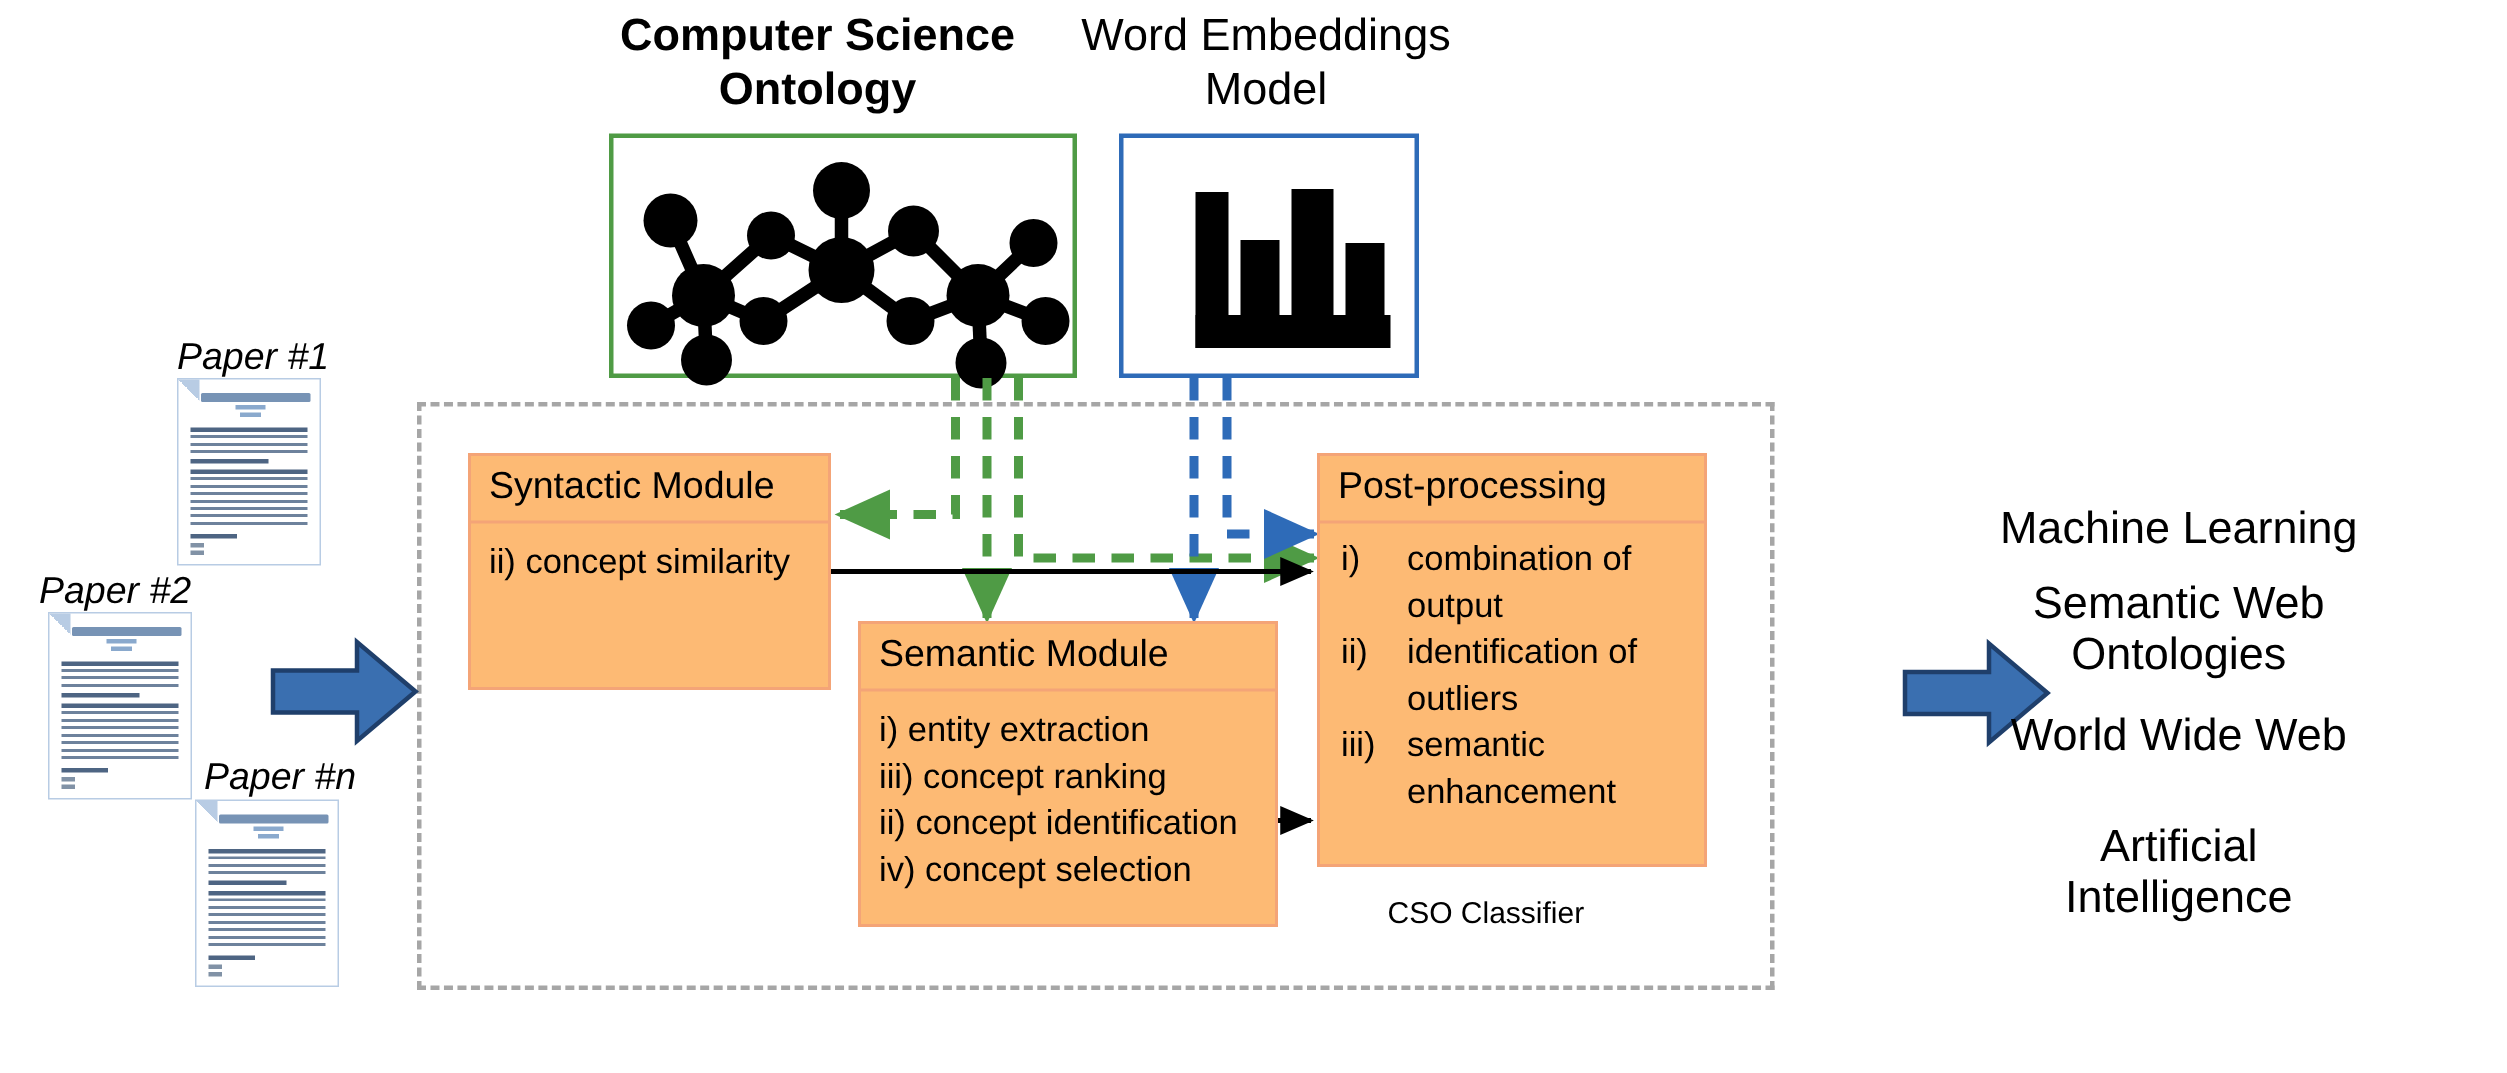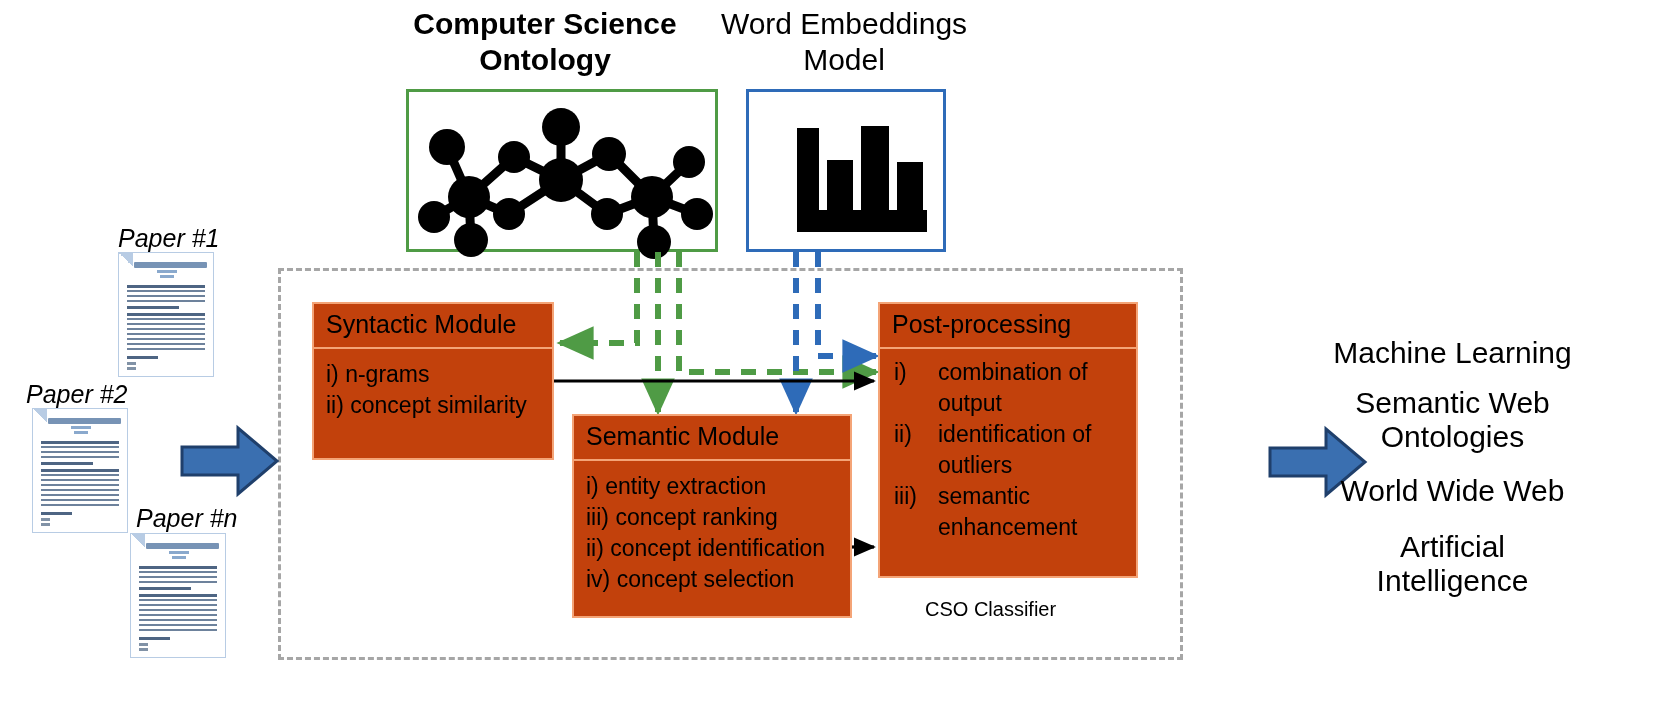--- a/index.html
+++ b/index.html
@@ -16,21 +16,21 @@
   
   .srcbox{background:#fff;}
   .srcbox.green{border:3px solid #4f9b45;}
   .srcbox.blue{border:3px solid #2e6bb8;}
 
   
   .cso-container{border:3px dashed #a6a6a6;background:transparent;}
   .cso-label{font-size:20px;color:#000;}
 
   
-  .module{border:2.5px solid #f4a477;background:#c2410c;}
+  .module{border:2.5px solid #f4a477;background:#fdba74;}
   .module-head{font-size:25px;color:#000;padding:6px 12px 8px 12px;
                border-bottom:2.5px solid #f4a477;}
   .module-body{font-size:23px;line-height:31px;color:#000;padding:10px 12px 8px 12px;}
   .module-body .li{white-space:nowrap;}
 
   
   .pp-body{font-size:23px;line-height:31px;padding:8px 10px 8px 14px;}
   .pp-row{display:flex;gap:10px;align-items:flex-start;}
   .pp-num{width:34px;flex:0 0 34px;}
   .pp-txt{flex:1;}
@@ -148,21 +148,20 @@
     <polyline points="818,252 818,356 876,356" fill="none" stroke="#2e6bb8" stroke-width="6" stroke-dasharray="15,11" marker-end="url(#ahBlue)"></polyline>
 
     <line x1="553" y1="381" x2="874" y2="381" stroke="#000" stroke-width="3.2" marker-end="url(#ahBlack)"></line>
 
     <line x1="851" y1="547" x2="874" y2="547" stroke="#000" stroke-width="3.2" marker-end="url(#ahBlack)"></line>
   </svg>
 
   <div class="abs module" style="left:312px;top:302px;width:242px;height:158px;">
     <div class="module-head">Syntactic Module</div>
     <div class="module-body">
-      <div class="li">i) n-grams</div>
       <div class="li">ii) concept similarity</div>
     </div>
   </div>
 
   <div class="abs module" style="left:572px;top:414px;width:280px;height:204px;">
     <div class="module-head">Semantic Module</div>
     <div class="module-body">
       <div class="li">i) entity extraction</div>
       <div class="li">iii) concept ranking</div>
       <div class="li">ii) concept identification</div>
@@ -241,18 +240,18 @@
   </svg>
 
   <svg class="blockarrow" style="left:1268px;top:426px;width:100px;height:72px;" viewBox="0 0 100 72">
     <path d="M2,22 L58,22 L58,3 L97,36 L58,69 L58,50 L2,50 Z" fill="#3a6fb0" stroke="#1f3f6b" stroke-width="3"></path>
   </svg>
 
   <div class="abs" style="left:1250px;top:336px;width:405px;">
     <div class="out-item" style="margin-bottom:16px;">Machine Learning</div>
     <div class="out-item" style="">Semantic Web</div>
     <div class="out-item" style="margin-bottom:20px;">Ontologies</div>
-    <div class="out-item" style="margin-bottom:22px;">World Wide Web</div>
+    <div class="out-item" style="margin-bottom:40px;">World Wide Web</div>
     <div class="out-item">Artificial</div>
     <div class="out-item">Intelligence</div>
   </div>
 
 </div>
 
 </body></html>

